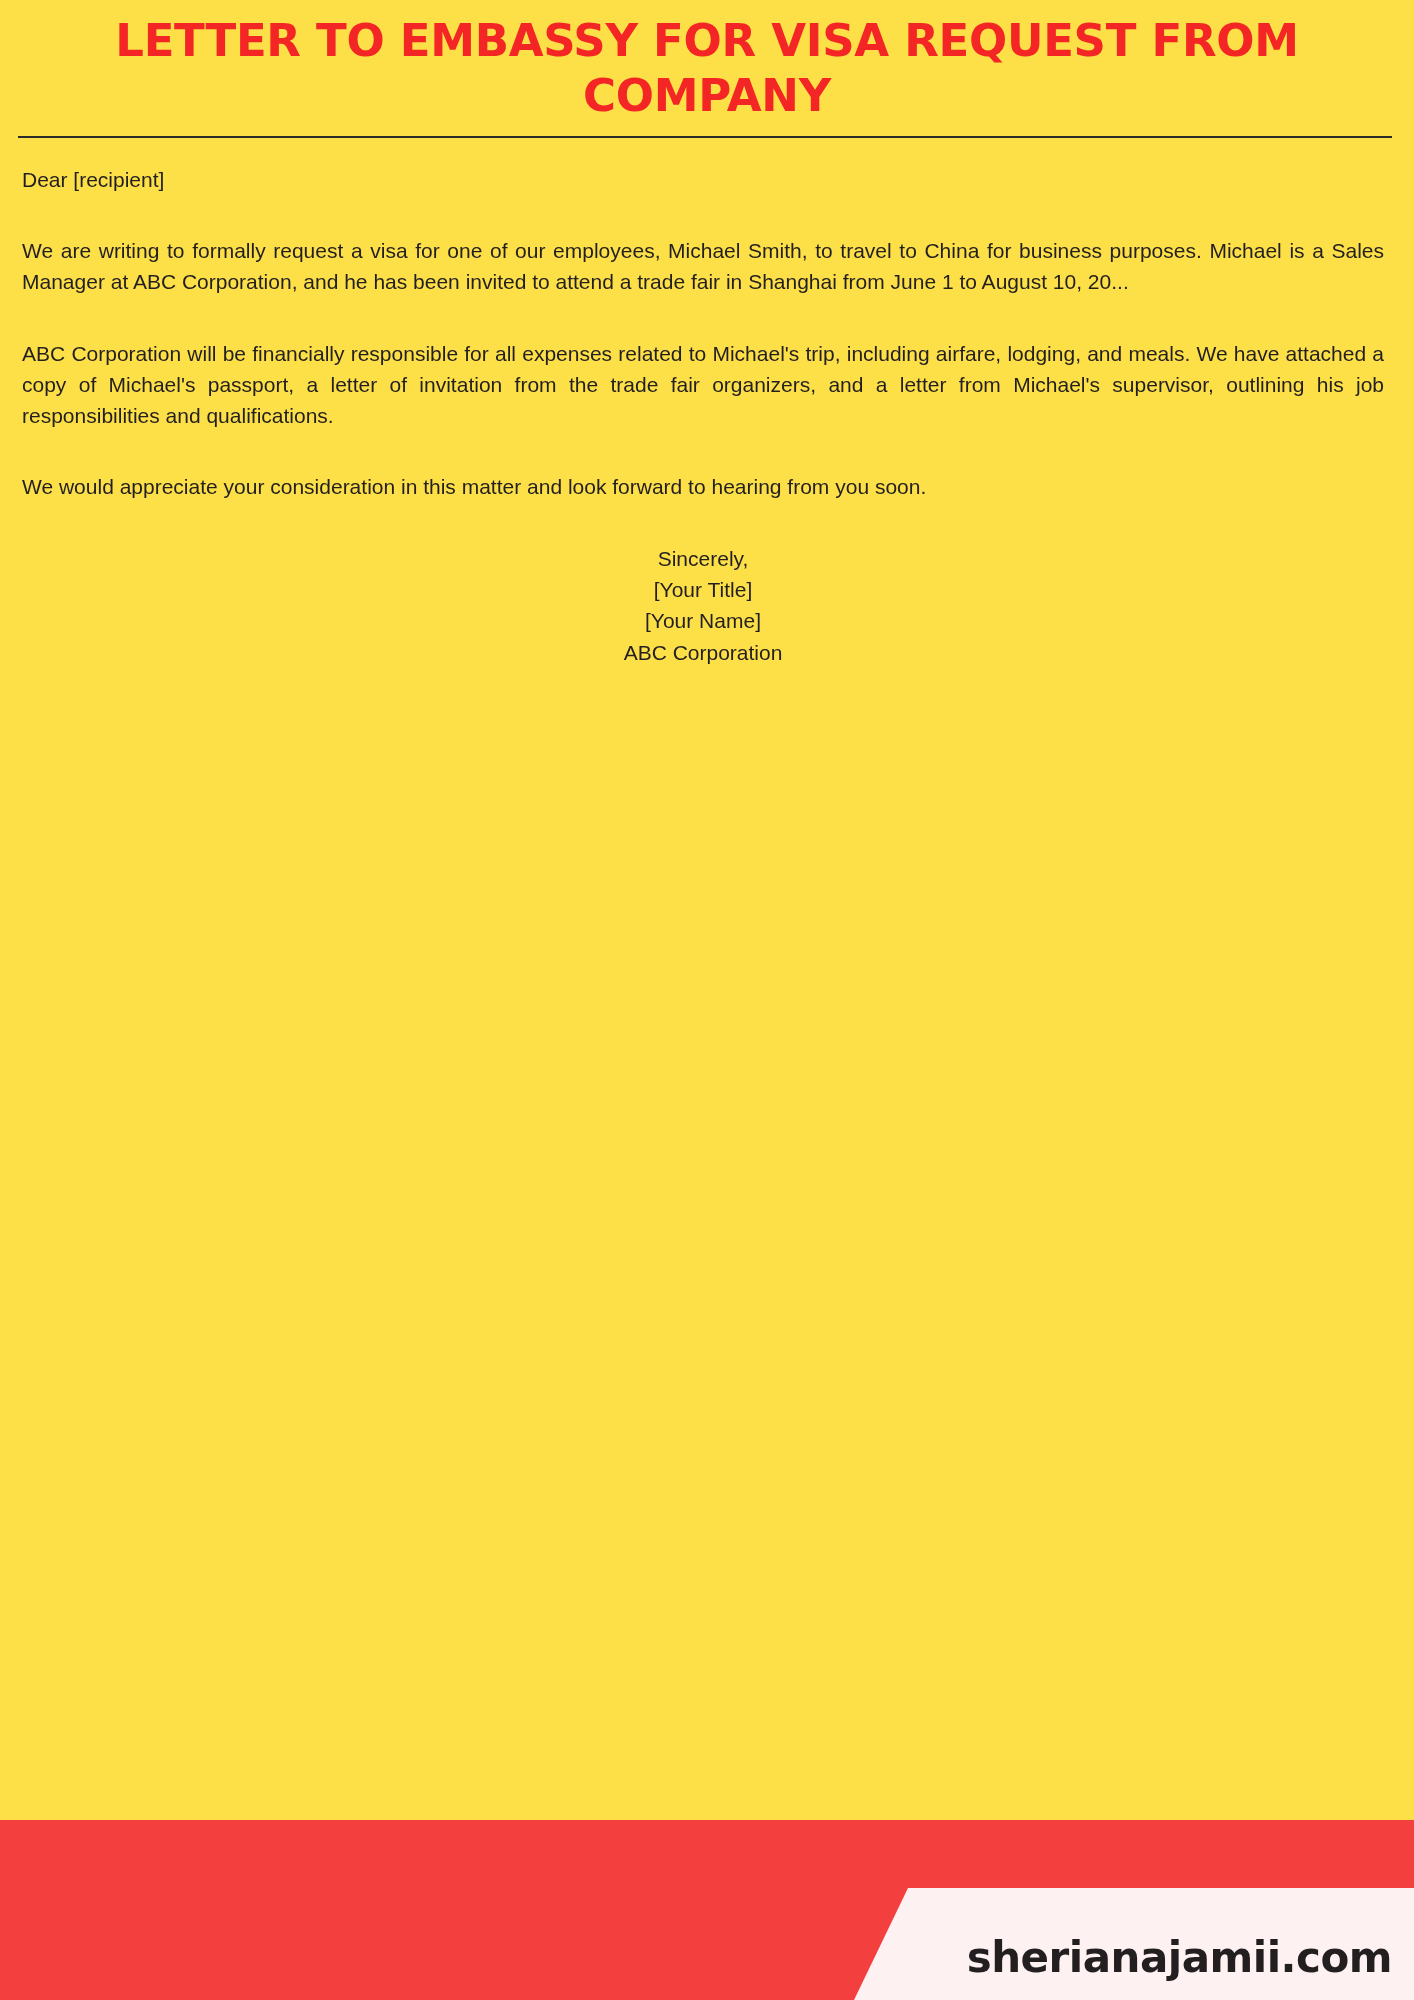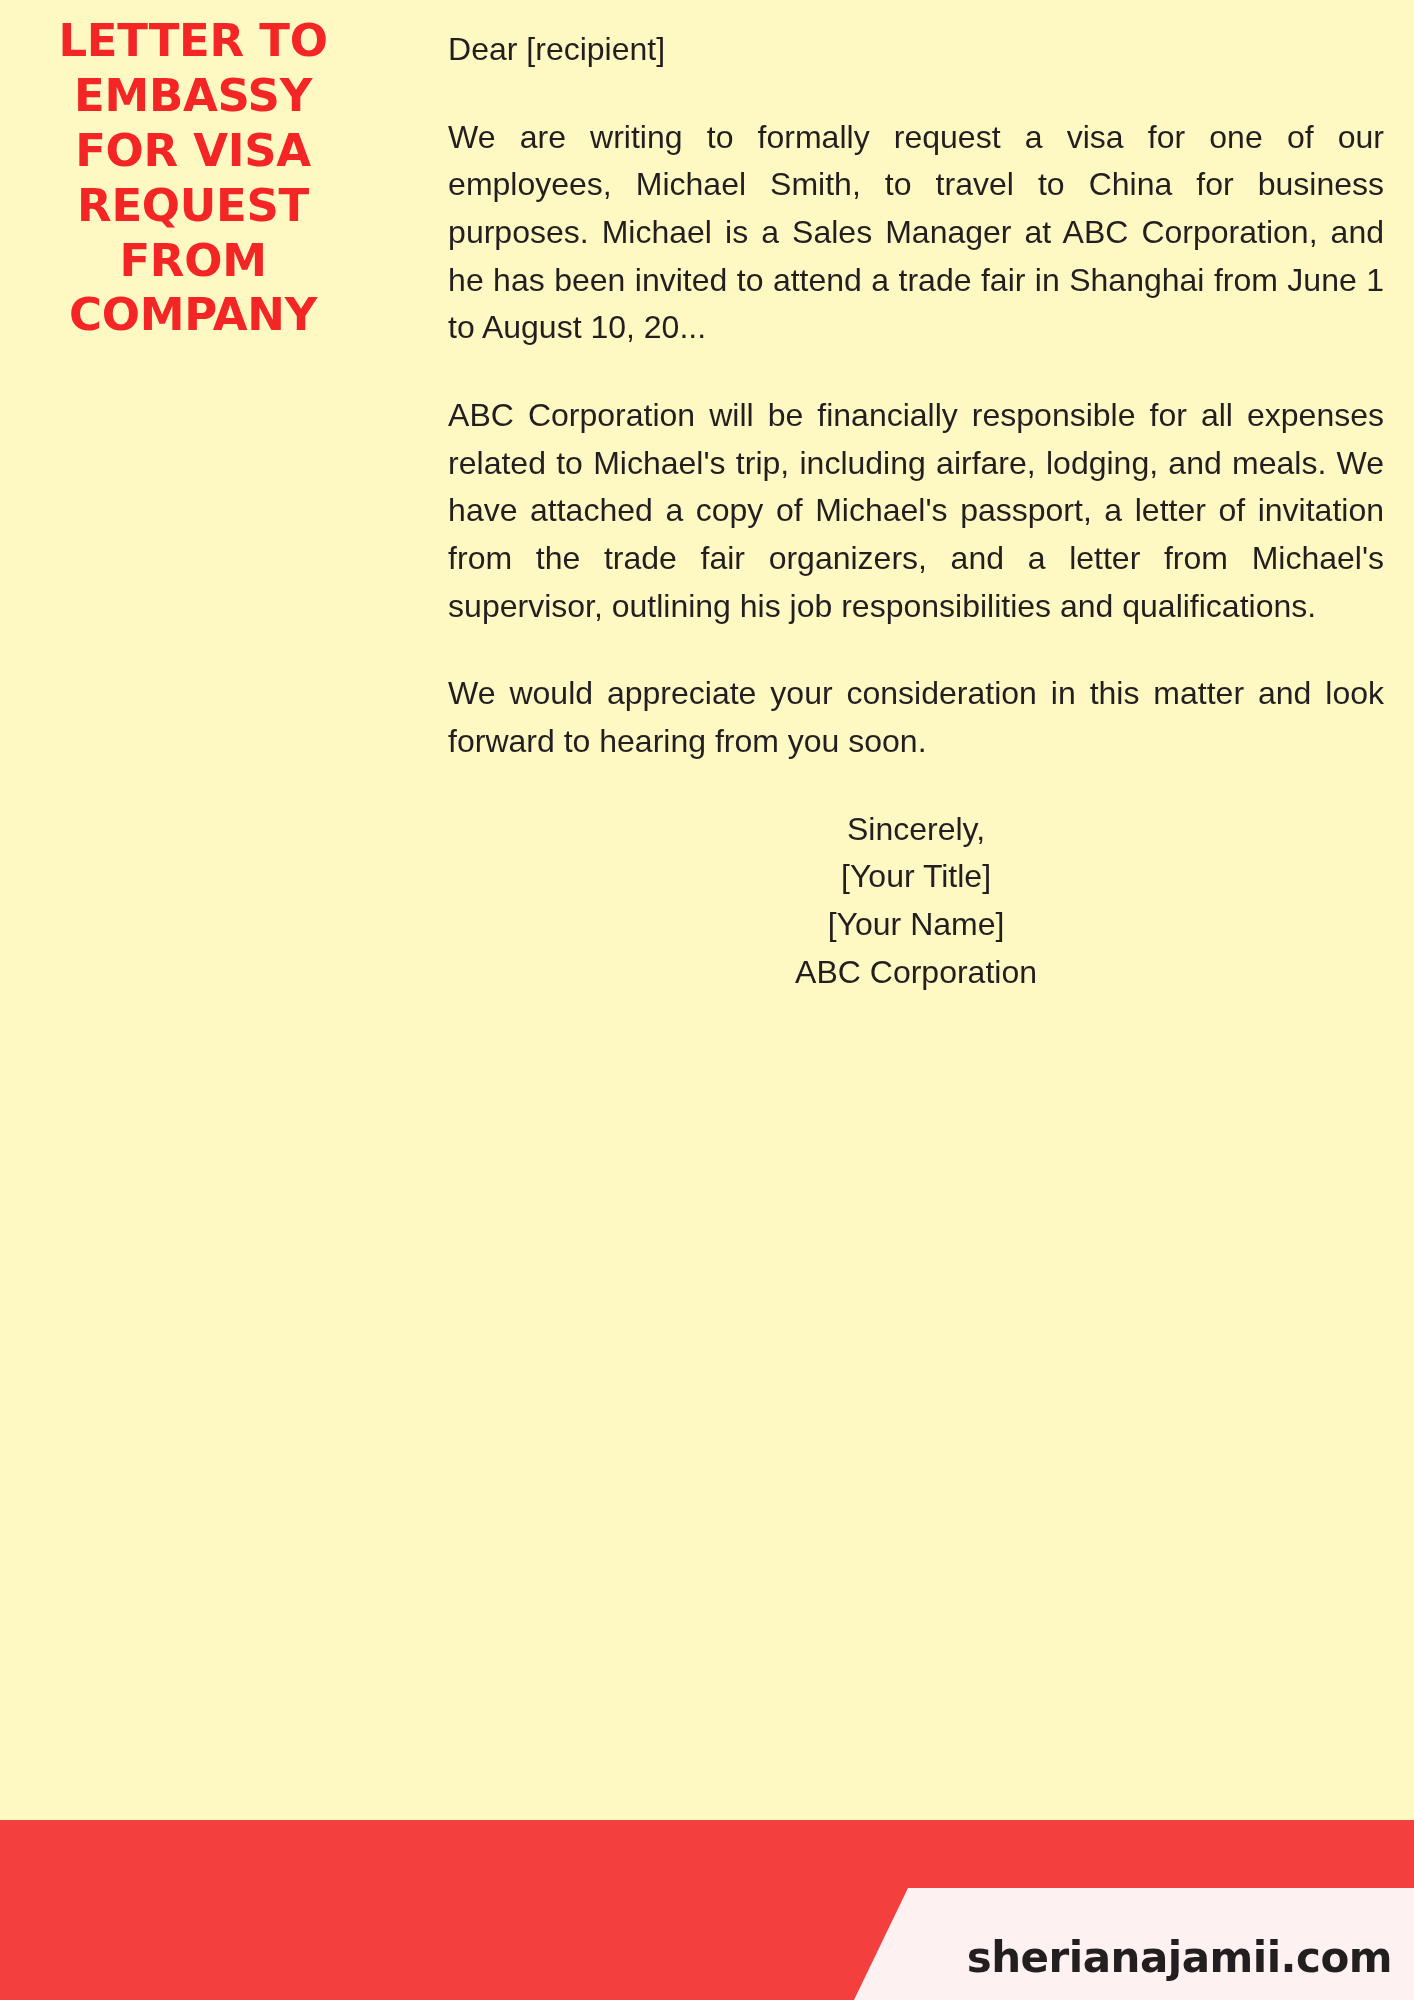--- a/index.html
+++ b/index.html
@@ -12,22 +12,22 @@
     height: 2000px;
     position: relative;
     font-family: "Liberation Sans", sans-serif;
     overflow: hidden;
   }
 
   .page {
     position: absolute;
     inset: 0;
     display: flex;
-    flex-direction: row;
-    background: #fef9c3;
+    flex-direction: column;
+    background: #fde047;
   }
 
   .title-block {
     padding: 8px 40px 0 40px;
     text-align: center;
   }
 
   .doc-title {
     color: #f42525;
     font-weight: bold;
@@ -41,21 +41,21 @@
 
   .rule {
     border: none;
     border-top: 2px solid #2b2b2b;
     margin: 0 22px 0 18px;
   }
 
   .letter-body {
     flex: 1 1 auto;
     padding: 26px 30px 0 22px;
-    font-size: 32px;
+    font-size: 21px;
     line-height: 1.49;
     color: #231f20;
     font-family: "Liberation Sans", sans-serif;
   }
 
   .para {
     margin: 0 0 40px 0;
     text-align: justify;
     text-justify: inter-word;
   }

